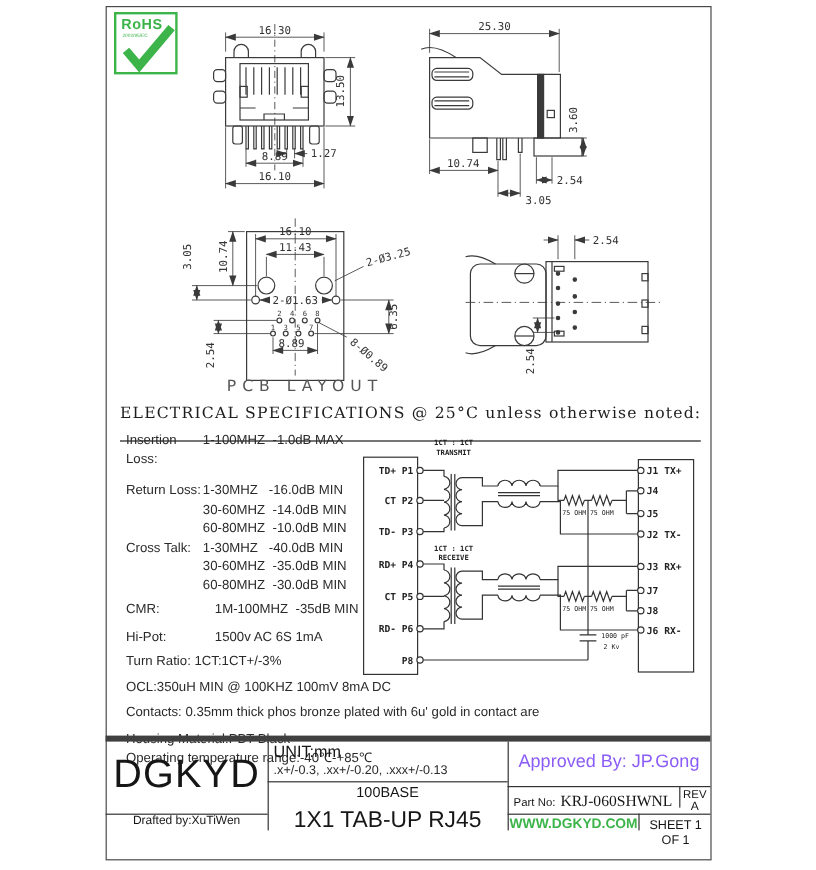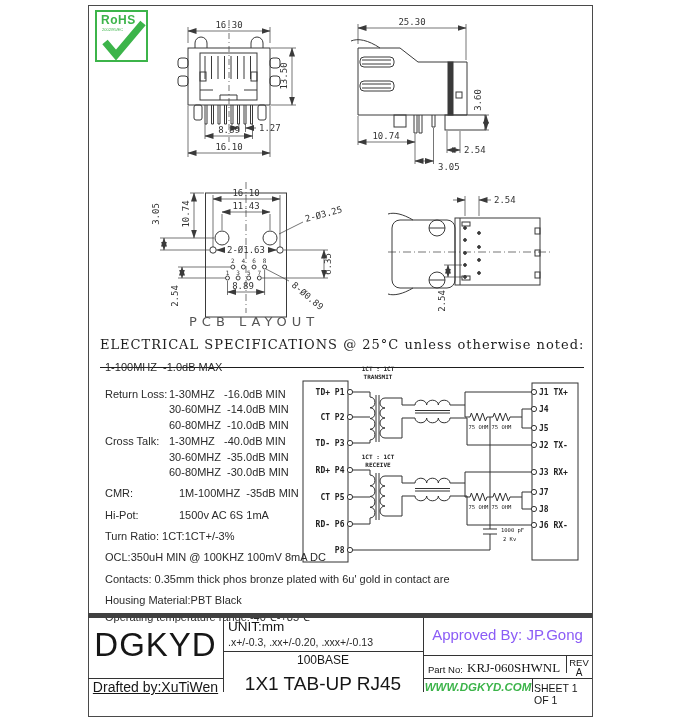--- a/index.html
+++ b/index.html
@@ -31,32 +31,32 @@
   .spec-group{display:flex;}
   .spec-label{width:64px;flex:none;line-height:15.5px;}
   .spec-lines{display:flex;flex-direction:column;}
   .spec-line{white-space:pre;line-height:15.5px;}
   .spec-note{white-space:pre;line-height:15.5px;}
   
   .tb{position:absolute;left:88px;top:613px;width:504px;height:79px;border-top:5px solid #404040;box-sizing:border-box;font-family:"Liberation Sans",sans-serif;}
   .tb .vline{position:absolute;top:0;bottom:0;width:0;border-left:1px solid #333;}
   .tb .hline{position:absolute;height:0;border-top:1px solid #333;}
   .tb-company{position:absolute;left:0;top:8px;width:135px;text-align:center;font-size:33px;letter-spacing:1px;color:#161616;}
-  .tb-drafted{position:absolute;left:0;top:61px;width:135px;text-align:center;font-size:14px;color:#161616;text-decoration:underline;}
+  .tb-drafted{position:absolute;left:0;top:61px;width:135px;text-align:center;font-size:10px;color:#161616;}
   .tb-unit{position:absolute;left:140px;top:1px;font-size:13.5px;color:#161616;}
   .tb-tol{position:absolute;left:140px;top:18px;font-size:10.5px;color:#2a2a2a;}
   .tb-prod1{position:absolute;left:135px;top:35px;width:200px;text-align:center;font-size:12px;color:#161616;}
   .tb-prod2{position:absolute;left:135px;top:55px;width:200px;text-align:center;font-size:19px;color:#161616;}
   .tb-approved{position:absolute;left:335px;top:8px;width:169px;text-align:center;font-size:15px;color:#8b5cf6;}
   .tb-partlabel{position:absolute;left:340px;top:46px;font-size:9.5px;color:#161616;}
   .tb-partno{position:absolute;left:379px;top:42px;font-size:13px;font-family:"Liberation Serif",serif;color:#161616;}
   .tb-rev{position:absolute;left:478px;top:39px;width:26px;text-align:center;font-size:9.5px;color:#161616;}
   .tb-reva{position:absolute;left:478px;top:49px;width:26px;text-align:center;font-size:10px;color:#161616;}
-  .tb-web{position:absolute;left:336px;top:63px;width:108px;text-align:center;font-size:11.5px;font-weight:bold;color:#3cb44a;font-style:italic;}
-  .tb-sheet{position:absolute;left:446px;top:64px;width:58px;font-size:10.5px;color:#161616;}
+  .tb-web{position:absolute;left:336px;top:63px;width:108px;text-align:center;font-size:11.5px;font-weight:bold;color:#3cb44a;}
+  .tb-sheet{position:absolute;left:446px;top:64px;width:58px;text-align:center;font-size:10.5px;color:#161616;}
 </style>
 </head>
 <body>
 
 <div id="page">
 
   <svg width="0" height="0">
     <defs>
       <marker id="ar" markerWidth="10" markerHeight="8" refX="8.5" refY="4" orient="auto" markerUnits="userSpaceOnUse">
         <path d="M0,1 L9,4 L0,7 z" fill="#3a3a3a"></path>
@@ -243,20 +243,21 @@
       <line x1="60" y1="97" x2="60" y2="109" marker-start="url(#as)" marker-end="url(#ar)"></line>
     </g>
     <text class="dim" x="106" y="35">2.54</text>
     <text class="dim" transform="rotate(-90 57,133)" x="57" y="133" text-anchor="middle">2.54</text>
   </svg>
 
   <div class="elec-heading">ELECTRICAL SPECIFICATIONS @ 25°C unless otherwise noted:</div>
 
   <div class="specs">
     <div class="spec-group" style="margin-bottom:11px">
+      <span class="spec-label">Insertion Loss:</span>
       <span class="spec-line">1-100MHZ  -1.0dB MAX</span>
     </div>
     <div class="spec-group" style="margin-bottom:1px">
       <span class="spec-label">Return Loss:</span>
       <span class="spec-lines">
         <span class="spec-line">1-30MHZ   -16.0dB MIN</span>
         <span class="spec-line">30-60MHZ  -14.0dB MIN</span>
         <span class="spec-line">60-80MHZ  -10.0dB MIN</span>
       </span>
     </div>

